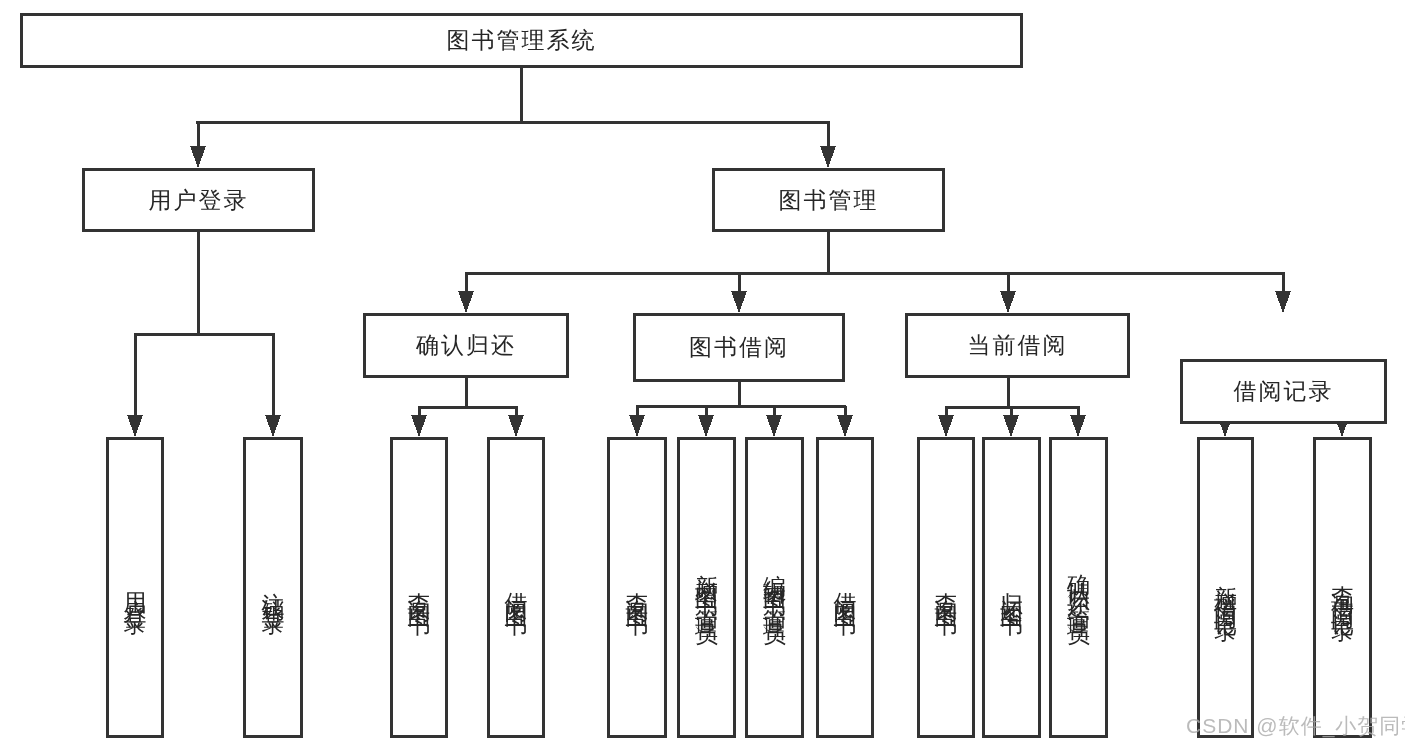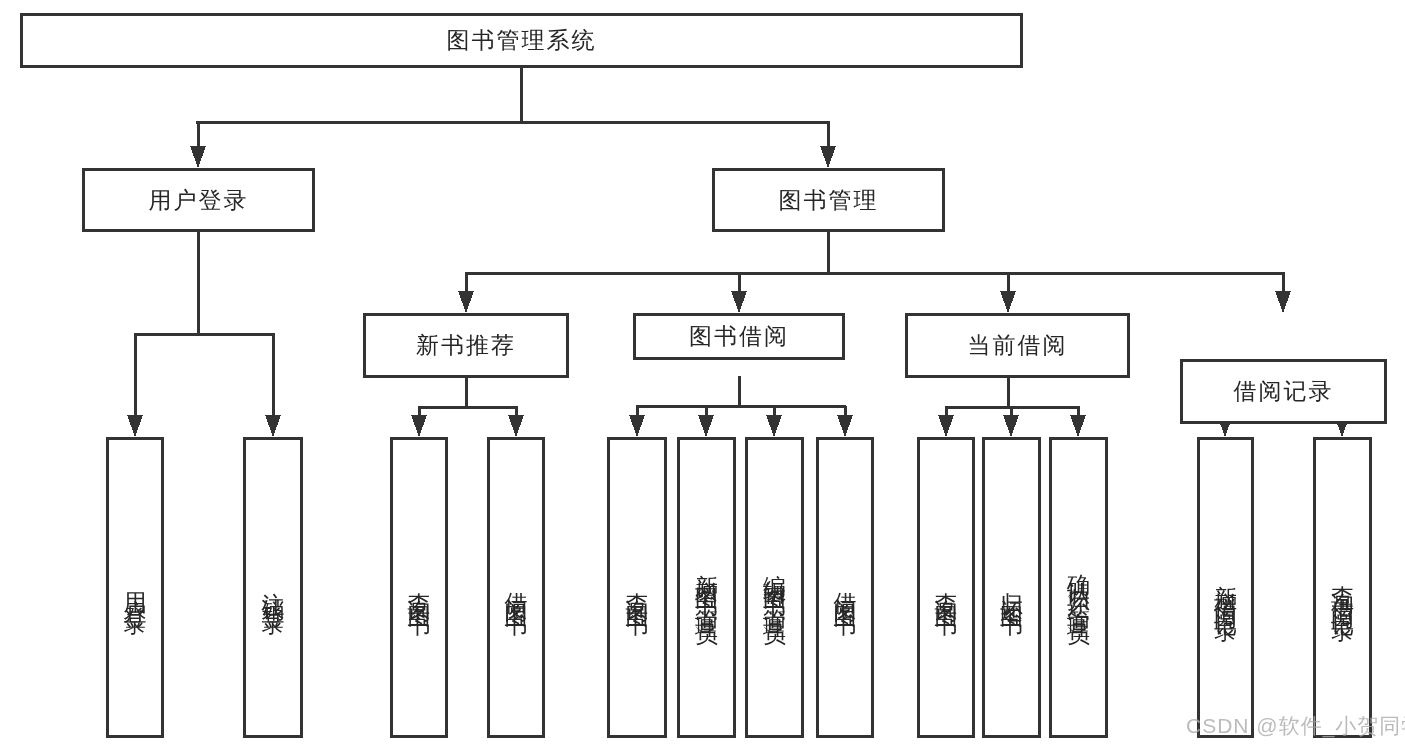--- a/index.html
+++ b/index.html
@@ -110,23 +110,23 @@
   </div>
 
   <div class="box" style="left:82px;top:168px;width:233px;height:64px;">
     <span class="lbl">用户登录</span>
   </div>
   <div class="box" style="left:712px;top:168px;width:233px;height:64px;">
     <span class="lbl">图书管理</span>
   </div>
 
   <div class="box" style="left:363px;top:313px;width:206px;height:65px;">
-    <span class="lbl">新书推荐</span>
+    <span class="lbl">确认归还</span>
   </div>
-  <div class="box" style="left:633px;top:313px;width:212px;height:47px;">
+  <div class="box" style="left:633px;top:313px;width:212px;height:69px;">
     <span class="lbl">图书借阅</span>
   </div>
   <div class="box" style="left:905px;top:313px;width:225px;height:65px;">
     <span class="lbl">当前借阅</span>
   </div>
   <div class="box" style="left:1180px;top:313px;width:207px;height:65px;margin-top:46px;">
     <span class="lbl">借阅记录</span>
   </div>
 
   <div class="box v" style="left:106px;top:437px;width:58px;height:301px;">

